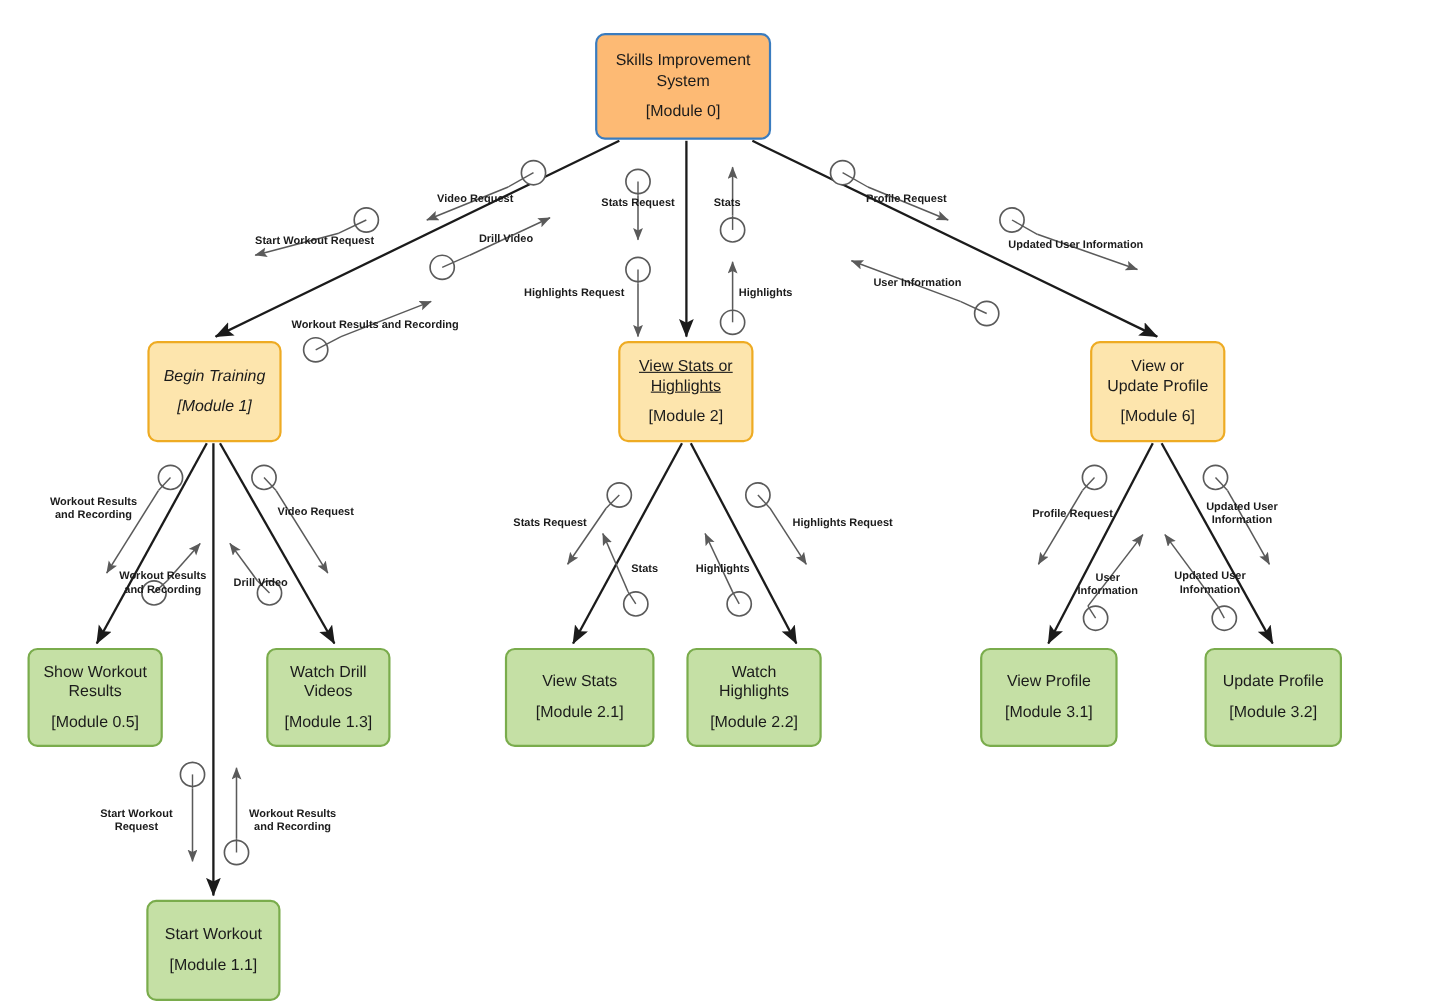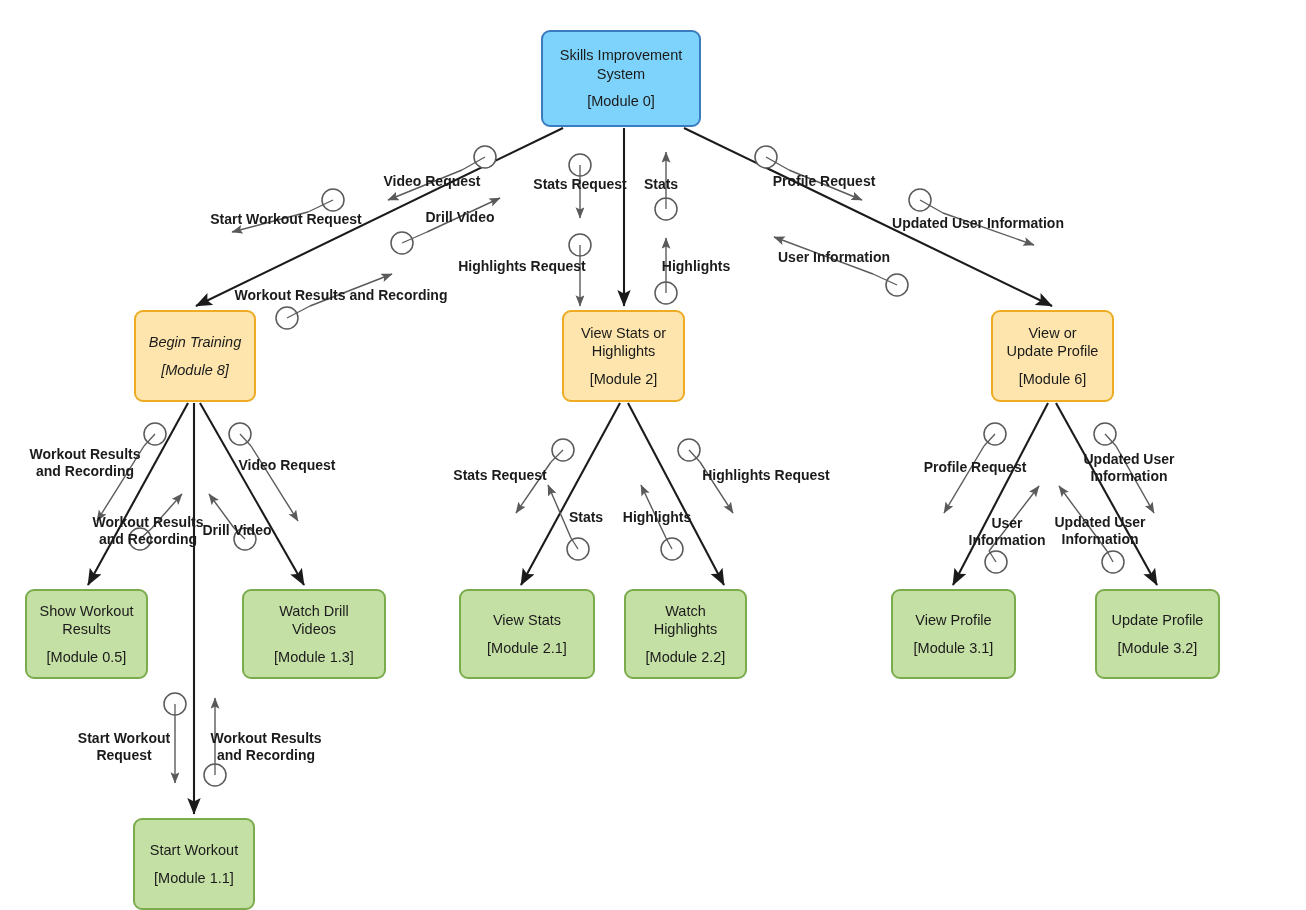--- a/index.html
+++ b/index.html
@@ -12,26 +12,26 @@
 
   .node{
     position:absolute;box-sizing:border-box;
     border-radius:9px;border:2px solid;
     display:flex;flex-direction:column;align-items:center;justify-content:center;
     text-align:center;line-height:1.28;
     color:#1b1b1b;font-size:14.5px;
   }
   .node .nm{display:block;}
   .node .mod{display:block;margin-top:9px;}
-  .node.lvl0{background:#7dd3fc;border-color:#3a7cbf;}
+  .node.lvl0{background:#fdba74;border-color:#3a7cbf;}
   .node.lvl1{background:#fde5ad;border-color:#eeab23;}
   .node.lvl2{background:#c5e0a5;border-color:#7aac4c;}
 
   .lbl{
-    position:absolute;font-size:14px;font-weight:bold;color:#1b1b1b;
+    position:absolute;font-size:10px;font-weight:bold;color:#1b1b1b;
     line-height:1.22;text-align:center;white-space:pre-line;
     transform:translate(-50%,-50%);
   }
 </style>
 </head>
 <body>
 
 <div id="stage">
 
   <svg id="wires" viewBox="0 0 1306 910" xmlns="http://www.w3.org/2000/svg">
@@ -185,38 +185,38 @@
   </svg>
 
   <div id="nodes">
       <div class="node lvl0" style="left: 541px; top: 30px; width: 160px; height: 97px;">
         <span class="nm" style="white-space: pre-line;">Skills Improvement
 System</span>
         <span class="mod">[Module 0]</span>
       </div>
       <div class="node lvl1" style="left: 134px; top: 310px; width: 122px; height: 92px; font-style: italic;">
         <span class="nm" style="white-space: pre-line;">Begin Training</span>
-        <span class="mod">[Module 8]</span>
+        <span class="mod">[Module 1]</span>
       </div>
       <div class="node lvl1" style="left: 562px; top: 310px; width: 123px; height: 92px;">
-        <span class="nm" style="white-space: pre-line;">View Stats or
+        <span class="nm" style="white-space: pre-line; text-decoration: underline;">View Stats or
 Highlights</span>
         <span class="mod">[Module 2]</span>
       </div>
       <div class="node lvl1" style="left: 991px; top: 310px; width: 123px; height: 92px;">
         <span class="nm" style="white-space: pre-line;">View or
 Update Profile</span>
         <span class="mod">[Module 6]</span>
       </div>
       <div class="node lvl2" style="left: 25px; top: 589px; width: 123px; height: 90px;">
         <span class="nm" style="white-space: pre-line;">Show Workout
 Results</span>
         <span class="mod">[Module 0.5]</span>
       </div>
-      <div class="node lvl2" style="left: 242px; top: 589px; width: 144px; height: 90px;">
+      <div class="node lvl2" style="left: 242px; top: 589px; width: 113px; height: 90px;">
         <span class="nm" style="white-space: pre-line;">Watch Drill
 Videos</span>
         <span class="mod">[Module 1.3]</span>
       </div>
       <div class="node lvl2" style="left: 459px; top: 589px; width: 136px; height: 90px;">
         <span class="nm" style="white-space: pre-line;">View Stats</span>
         <span class="mod">[Module 2.1]</span>
       </div>
       <div class="node lvl2" style="left: 624px; top: 589px; width: 123px; height: 90px;">
         <span class="nm" style="white-space: pre-line;">Watch

